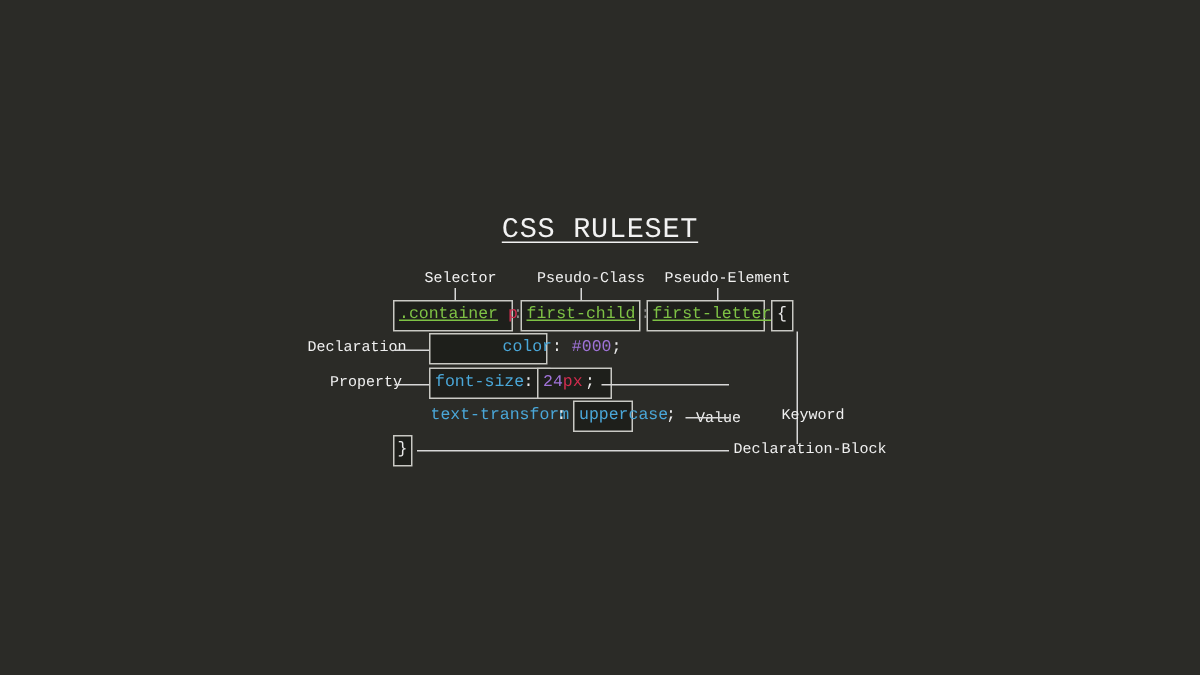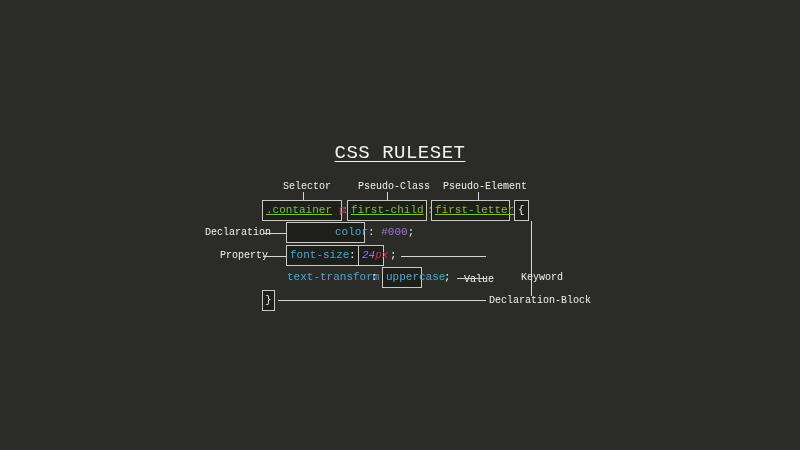--- a/index.html
+++ b/index.html
@@ -58,21 +58,21 @@
 <div class="abs hline" style="left:263px;top:233px;width:23px;"></div>
 <div class="abs box" style="left:286px;top:222px;width:79px;padding-left:48px;">
   <span class="blue">color</span><span class="white">:</span>
   <span class="purple">#000</span><span class="white">;</span>
 </div>
 
 <div class="abs lbl" style="left:220px;top:250px;">Property</div>
 <div class="abs hline" style="left:263px;top:256px;width:23px;"></div>
 <div class="abs box blue" style="left:286px;top:245px;width:81px;">font-size</div>
 <div class="abs code white" style="left:349px;top:246px;">:</div>
-<div class="abs box" style="left:358px;top:245px;width:26px;font-style:italic;">
+<div class="abs box" style="left:358px;top:245px;width:50px;">
   <span class="purple">24</span><span class="red">px</span>
 </div>
 <div class="abs code white" style="left:390px;top:246px;">;</div>
 <div class="abs hline" style="left:401px;top:256px;width:85px;"></div>
 <div class="abs lbl" style="left:464px;top:250px;margin-top:24px;">Value</div>
 
 <div class="abs code blue" style="left:287px;top:268px;">text-transform</div>
 <div class="abs code white" style="left:371px;top:268px;">:</div>
 <div class="abs box blue" style="left:382px;top:267px;width:40px;">uppercase</div>
 <div class="abs code white" style="left:444px;top:268px;">;</div>

